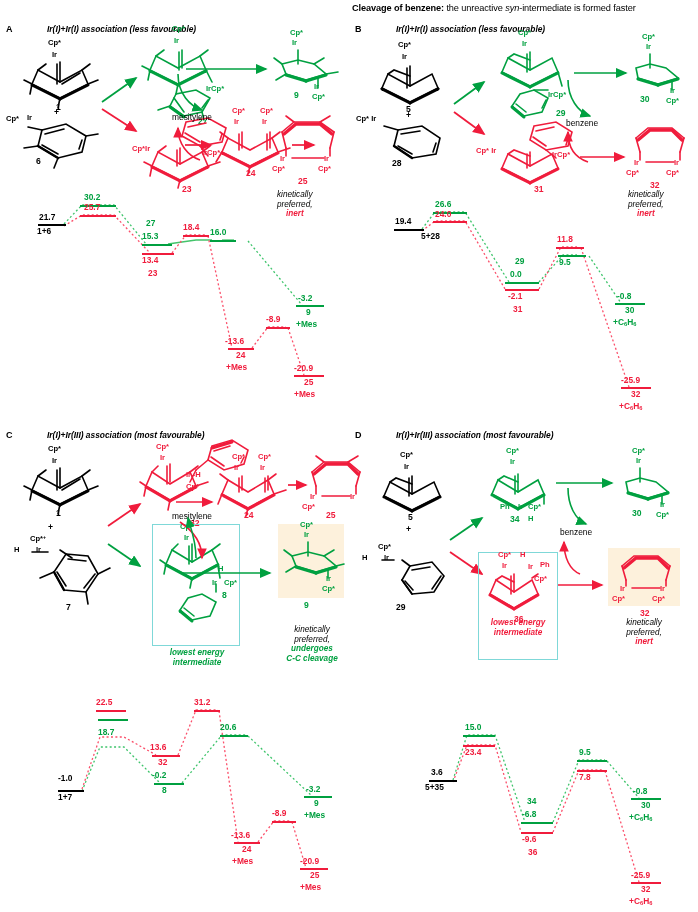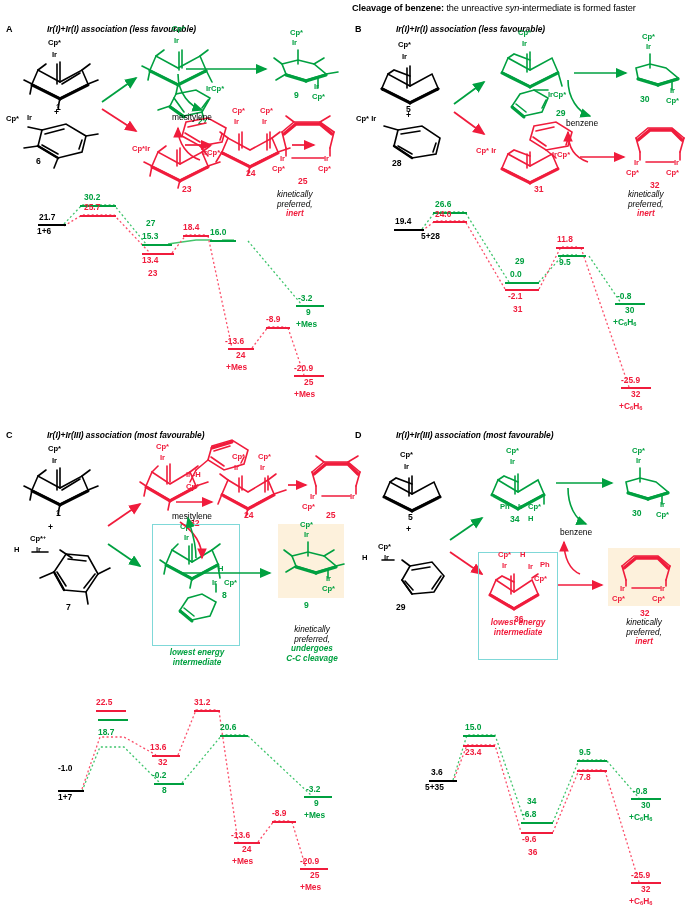--- a/index.html
+++ b/index.html
@@ -878,21 +878,21 @@
     <div class="lvl g" style="left:98px; top:29px; width:30px;"></div>
     <div class="lvl r" style="left:152px; top:65px; width:28px;"></div>
     <div class="lvl g" style="left:154px; top:93px; width:30px;"></div>
     <div class="lvl r" style="left:194px; top:20px; width:26px;"></div>
     <div class="lvl g" style="left:220px; top:45px; width:28px;"></div>
     <div class="lvl g" style="left:304px; top:106px; width:28px;"></div>
     <div class="lvl r" style="left:234px; top:152px; width:26px;"></div>
     <div class="lvl r" style="left:272px; top:131px; width:24px;"></div>
     <div class="lvl r" style="left:300px; top:178px; width:28px;"></div>
 
-    <div class="val black" style="left:58px; top:73px;">-1.0</div>
+    <div class="val black" style="left:58px; top:83px;">-1.0</div>
     <div class="val black" style="left:58px; top:102px;">1+7</div>
     <div class="val red" style="left:96px; top:7px;">22.5</div>
     <div class="val green" style="left:98px; top:37px;">18.7</div>
     <div class="val red" style="left:150px; top:52px;">13.6</div>
     <div class="val red" style="left:158px; top:67px;">32</div>
     <div class="val green" style="left:152px; top:80px;">-0.2</div>
     <div class="val green" style="left:162px; top:95px;">8</div>
     <div class="val red" style="left:194px; top:7px;">31.2</div>
     <div class="val green" style="left:220px; top:32px;">20.6</div>
     <div class="val green" style="left:306px; top:94px;">-3.2</div>

